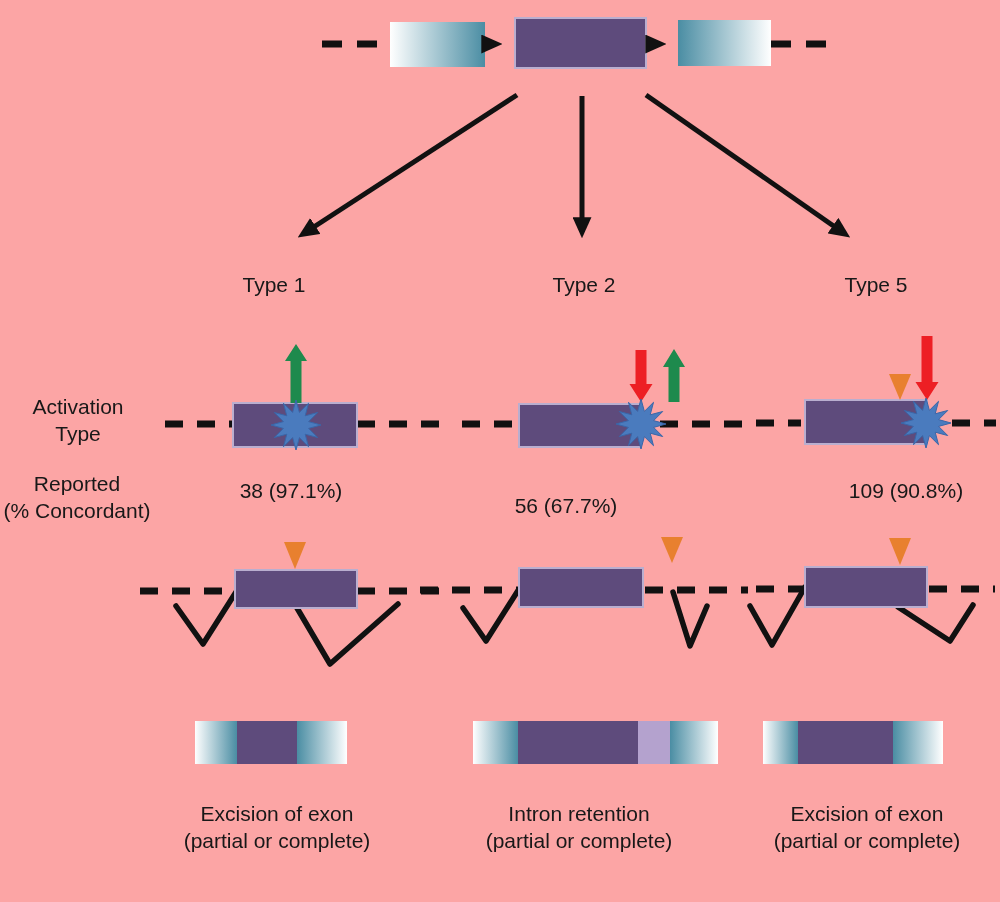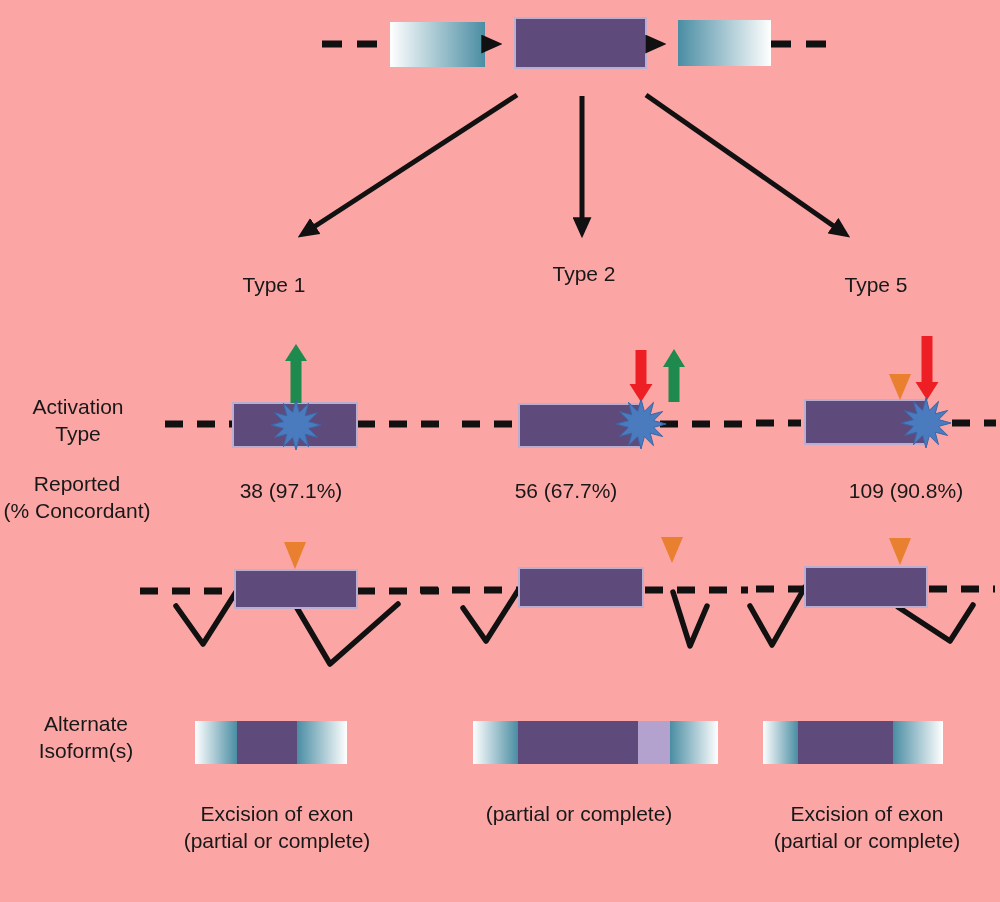--- a/index.html
+++ b/index.html
@@ -129,48 +129,45 @@
     </g>
 
     <g>
       <rect x="763" y="721" width="35" height="43" fill="url(#gWT)"></rect>
       <rect class="exon-plain" x="798" y="721" width="95" height="43"></rect>
       <rect x="893" y="721" width="50" height="43" fill="url(#gTW)"></rect>
     </g>
   </svg>
 
   <div class="lbl" style="left:274px;top:271px">Type 1</div>
-  <div class="lbl" style="left:584px;top:260px">Type 2</div>
+  <div class="lbl" style="left:584px;top:271px">Type 2</div>
   <div class="lbl" style="left:876px;top:271px">Type 5</div>
 
   <div class="lbl" style="left:77px;top:470px">
     <span class="ln">Reported</span>
     <span class="ln">(% Concordant)</span>
   </div>
 
   <div class="lbl" style="left:78px;top:393px">
     <span class="ln">Activation</span>
     <span class="ln">Type</span>
   </div>
 
   <div class="lbl" style="left:291px;top:477px">38 (97.1%)</div>
-  <div class="lbl" style="left:566px;top:477px">56 (67.7%)</div>
+  <div class="lbl" style="left:566px;top:492px">56 (67.7%)</div>
   <div class="lbl" style="left:906px;top:477px">109 (90.8%)</div>
 
 
-  <div class="lbl" style="left:86px;top:710px">
-    <span class="ln">Alternate</span>
-    <span class="ln">Isoform(s)</span>
-  </div>
 
   <div class="lbl" style="left:277px;top:800px">
     <span class="ln">Excision of exon</span>
     <span class="ln">(partial or complete)</span>
   </div>
   <div class="lbl" style="left:579px;top:800px">
+    <span class="ln">Intron retention</span>
     <span class="ln">(partial or complete)</span>
   </div>
   <div class="lbl" style="left:867px;top:800px">
     <span class="ln">Excision of exon</span>
     <span class="ln">(partial or complete)</span>
   </div>
 
 </div>
 
 </body></html>

